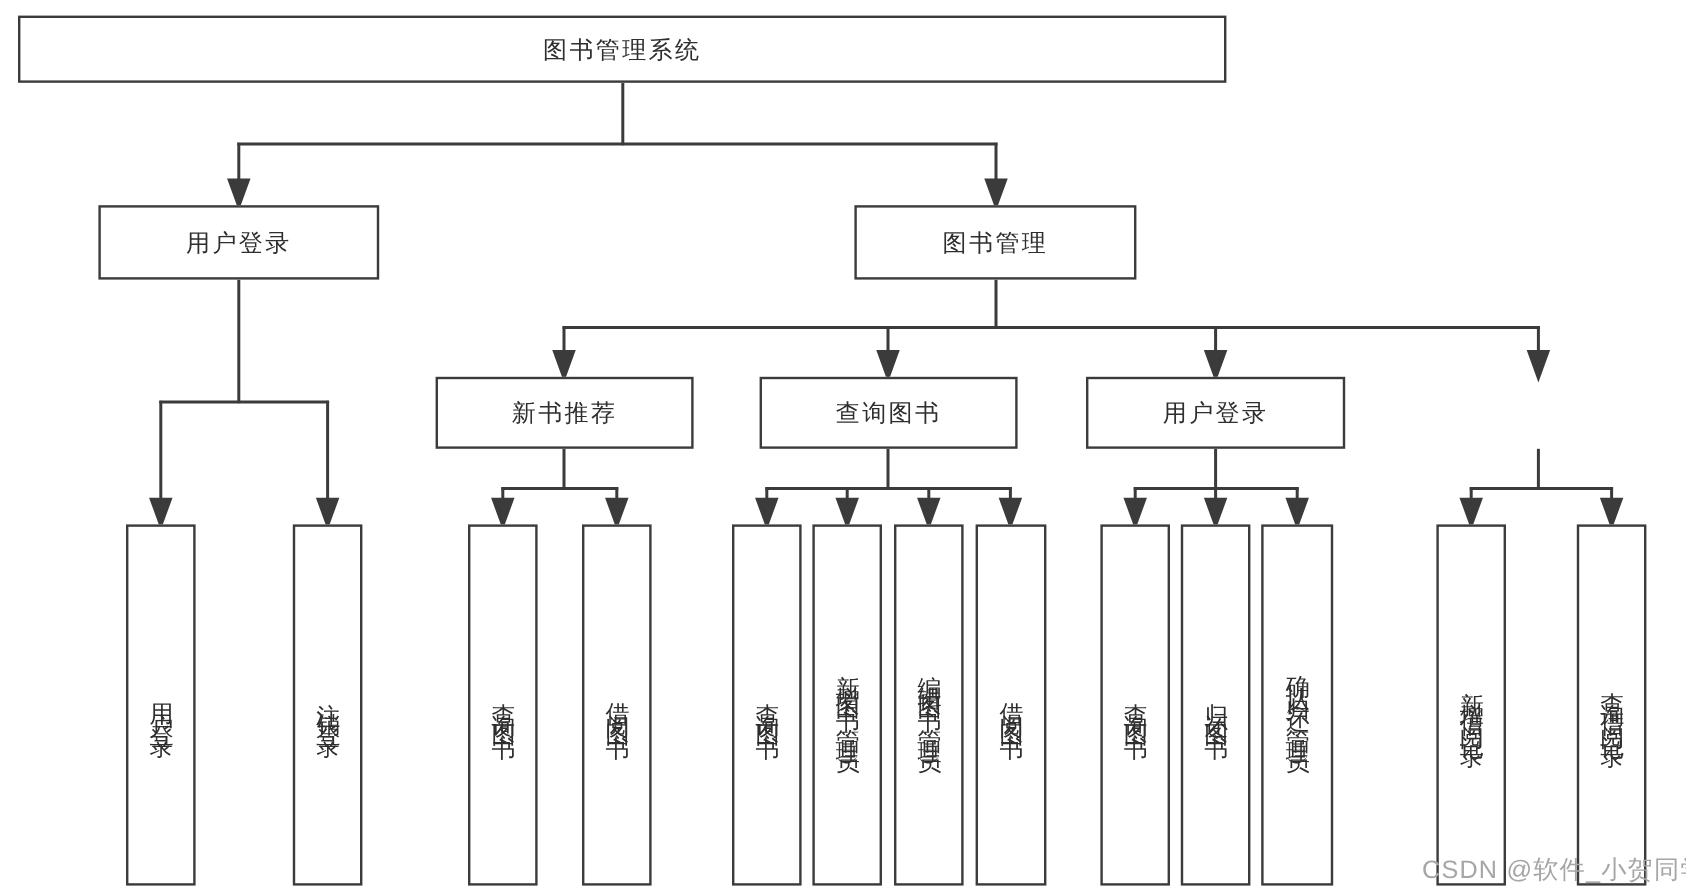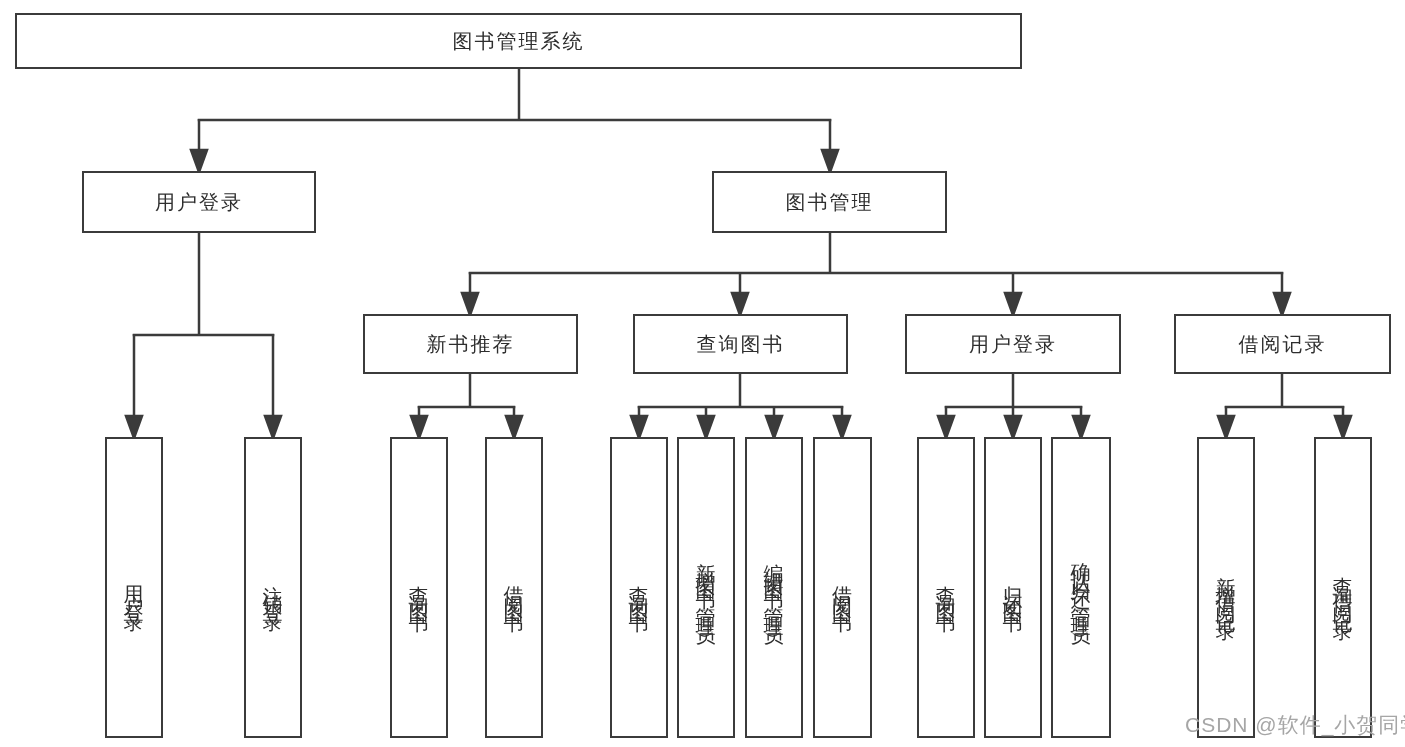--- a/index.html
+++ b/index.html
@@ -138,21 +138,20 @@
   </svg>
 
   <div class="hnode" style="left:15px; top:13px; width:1007px; height:56px;">图书管理系统</div>
 
   <div class="hnode" style="left:82px; top:171px; width:234px; height:62px;">用户登录</div>
   <div class="hnode" style="left:712px; top:171px; width:235px; height:62px;">图书管理</div>
 
   <div class="hnode" style="left:363px; top:314px; width:215px; height:60px;">新书推荐</div>
   <div class="hnode" style="left:633px; top:314px; width:215px; height:60px;">查询图书</div>
   <div class="hnode" style="left:905px; top:314px; width:216px; height:60px;">用户登录</div>
-  <div class="hnode" style="left:1174px; top:314px; width:217px; height:60px;">借阅记录</div>
 
   <div class="vnode" style="left:105px; top:437px; width:58px; height:301px;">用户登录</div>
   <div class="vnode" style="left:244px; top:437px; width:58px; height:301px;">注销登录</div>
 
   <div class="vnode" style="left:390px; top:437px; width:58px; height:301px;">查询图书</div>
   <div class="vnode" style="left:485px; top:437px; width:58px; height:301px;">借阅图书</div>
 
   <div class="vnode" style="left:610px; top:437px; width:58px; height:301px;">查询图书</div>
   <div class="vnode" style="left:677px; top:437px; width:58px; height:301px;">新增图书（管理员）</div>
   <div class="vnode" style="left:745px; top:437px; width:58px; height:301px;">编辑图书（管理员）</div>

